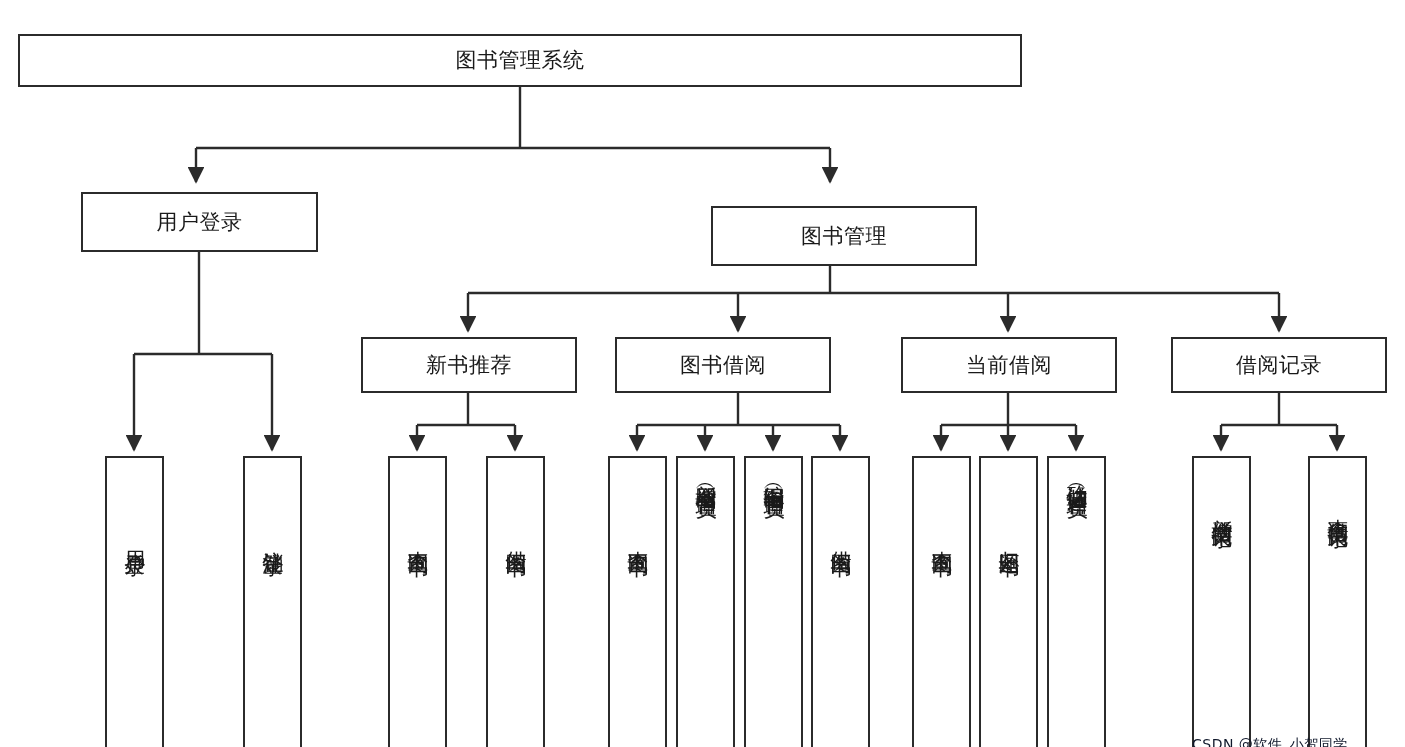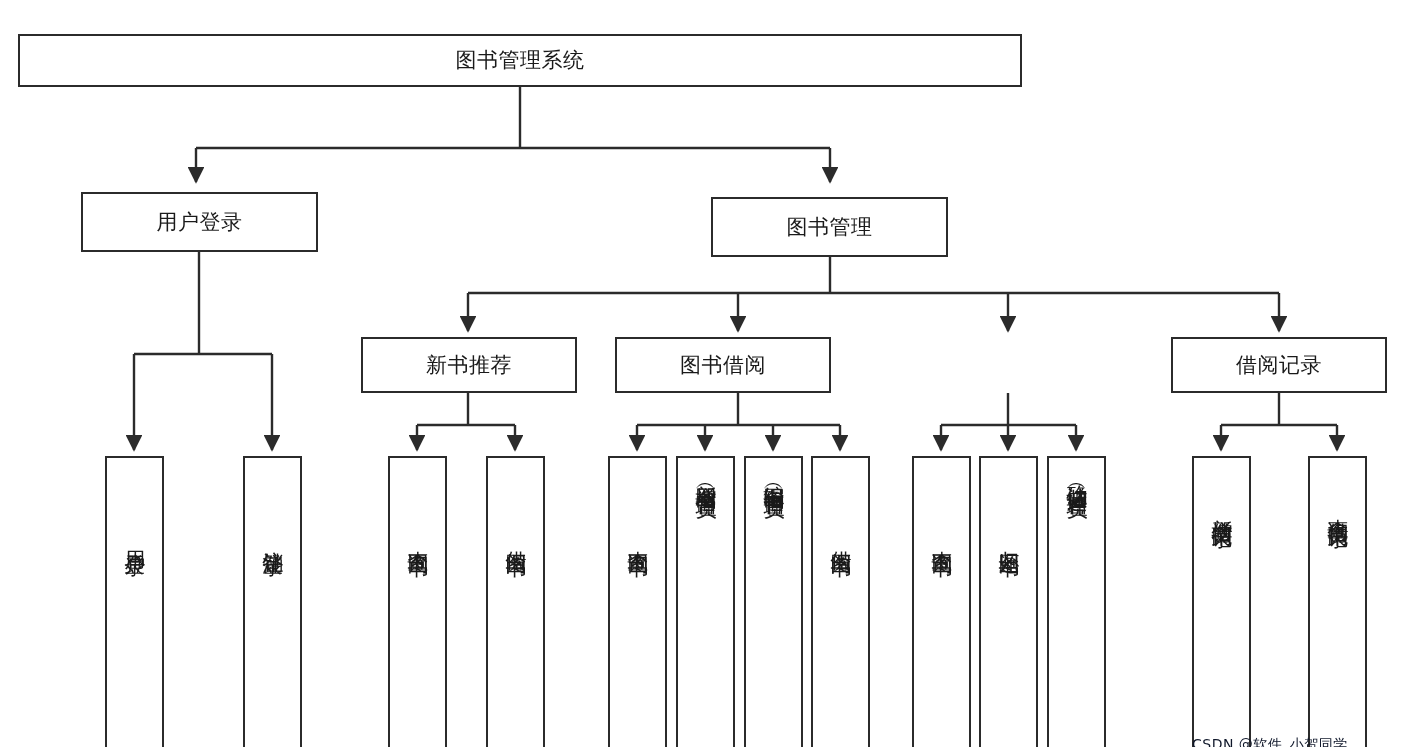--- a/index.html
+++ b/index.html
@@ -118,29 +118,32 @@
     </g>
   </svg>
 
   <div class="node" style="left:18px; top:14px; width:1004px; height:53px;">
     <span class="lbl">图书管理系统</span>
   </div>
 
   <div class="node" style="left:81px; top:172px; width:237px; height:60px;">
     <span class="lbl">用户登录</span>
   </div>
-  <div class="node" style="left:711px; top:177px; width:237px; height:60px;justify-content:center;">
+  <div class="node" style="left:711px; top:186px; width:266px; height:60px;justify-content:center;">
     <span class="lbl">图书管理</span>
   </div>
 
   <div class="node" style="left:361px; top:317px; width:216px; height:56px;justify-content:center;">
     <span class="lbl">新书推荐</span>
   </div>
   <div class="node" style="left:615px; top:317px; width:216px; height:56px;">
     <span class="lbl">图书借阅</span>
+  </div>
+  <div class="node" style="left:901px; top:317px; width:216px; height:56px;">
+    <span class="lbl">当前借阅</span>
   </div>
   <div class="node" style="left:1171px; top:317px; width:216px; height:56px;">
     <span class="lbl">借阅记录</span>
   </div>
 
   <div class="node vert" style="left:105px; top:436px; width:59px; height:297px; padding-top:76px;">
     <span class="lbl">用户登录</span>
   </div>
   <div class="node vert" style="left:243px; top:436px; width:59px; height:297px; padding-top:76px;">
     <span class="lbl">注销登录</span>

